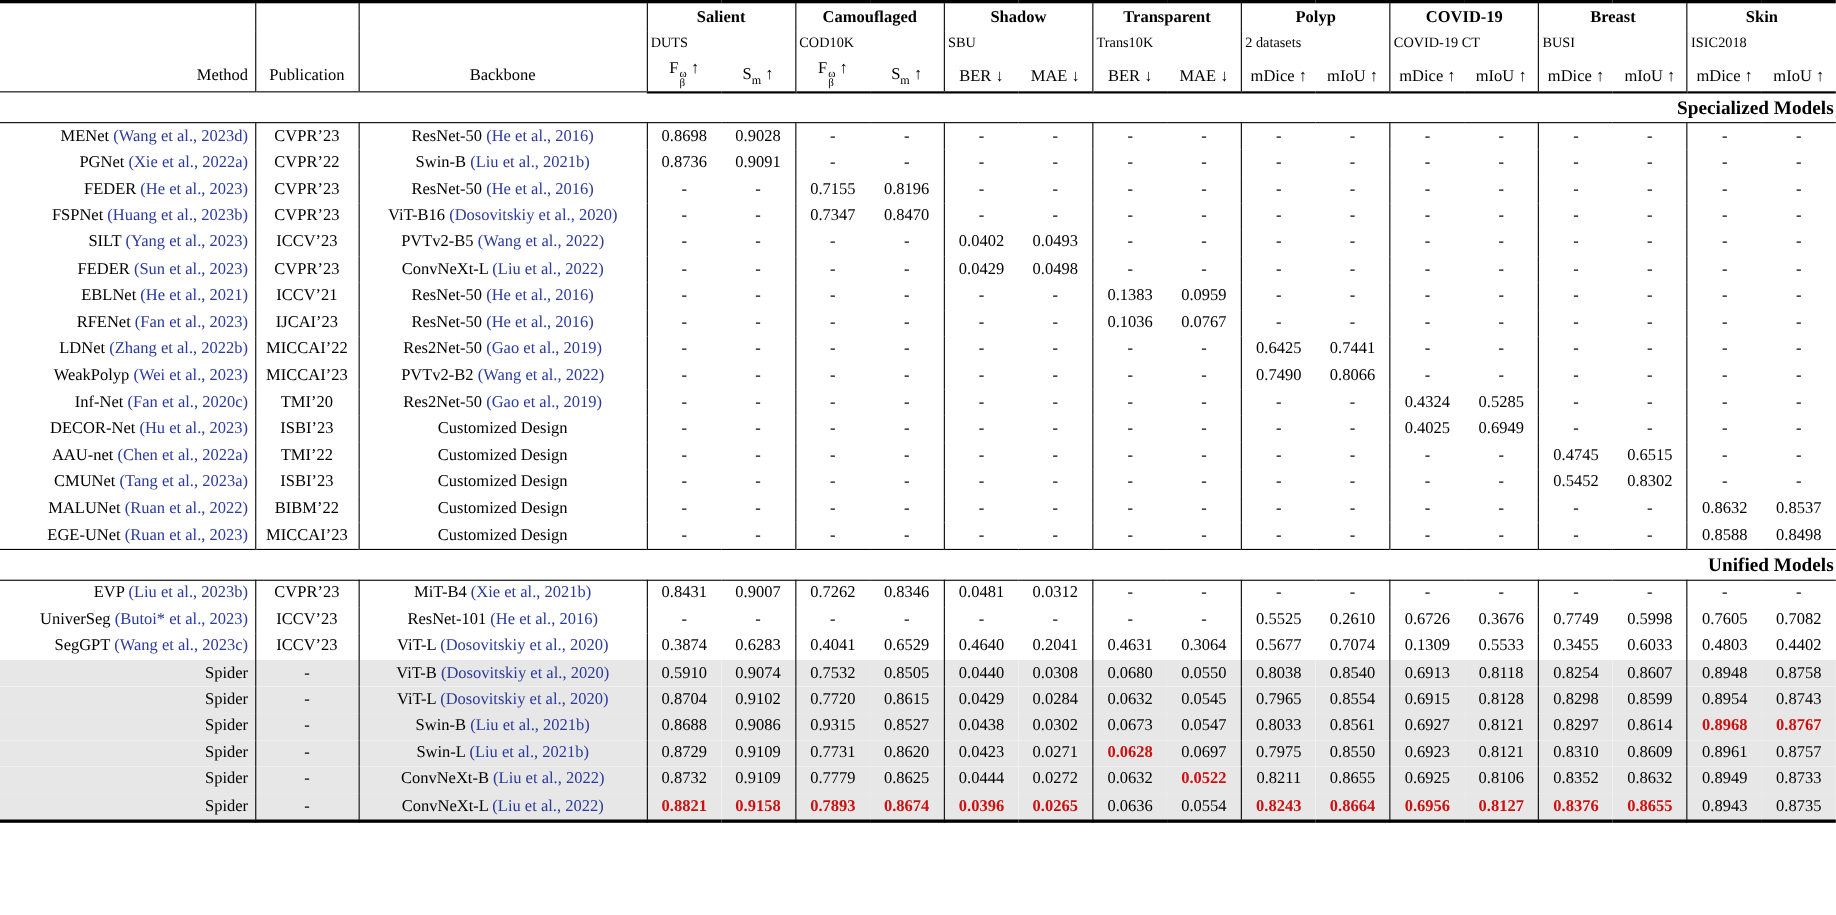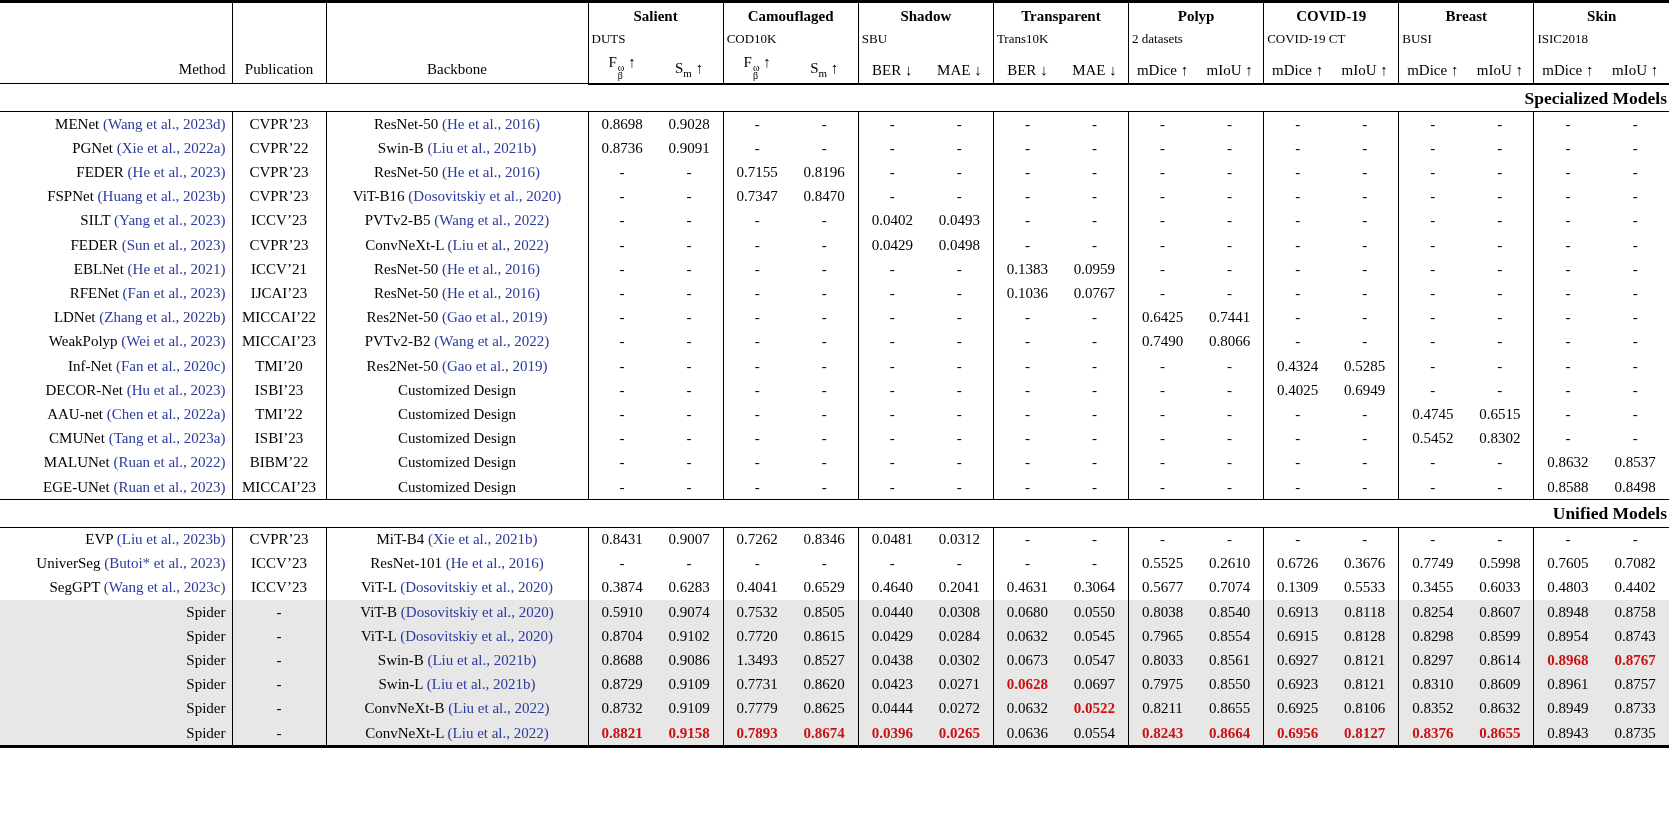--- a/index.html
+++ b/index.html
@@ -566,21 +566,21 @@
           <td class="val col-sep">0.8599</td>
           <td class="val">0.8954</td>
           <td class="val">0.8743</td>
         </tr>
         <tr class="hl">
           <td class="method col-sep"><span>Spider</span></td>
           <td class="pub col-sep">-</td>
           <td class="backbone col-sep"><span>Swin-B</span><span class="cite"> (Liu et al., 2021b)</span></td>
           <td class="val">0.8688</td>
           <td class="val col-sep">0.9086</td>
-          <td class="val">1.3493</td>
+          <td class="val">0.9315</td>
           <td class="val col-sep">0.8527</td>
           <td class="val">0.0438</td>
           <td class="val col-sep">0.0302</td>
           <td class="val">0.0673</td>
           <td class="val col-sep">0.0547</td>
           <td class="val">0.8033</td>
           <td class="val col-sep">0.8561</td>
           <td class="val">0.6927</td>
           <td class="val col-sep">0.8121</td>
           <td class="val">0.8297</td>

